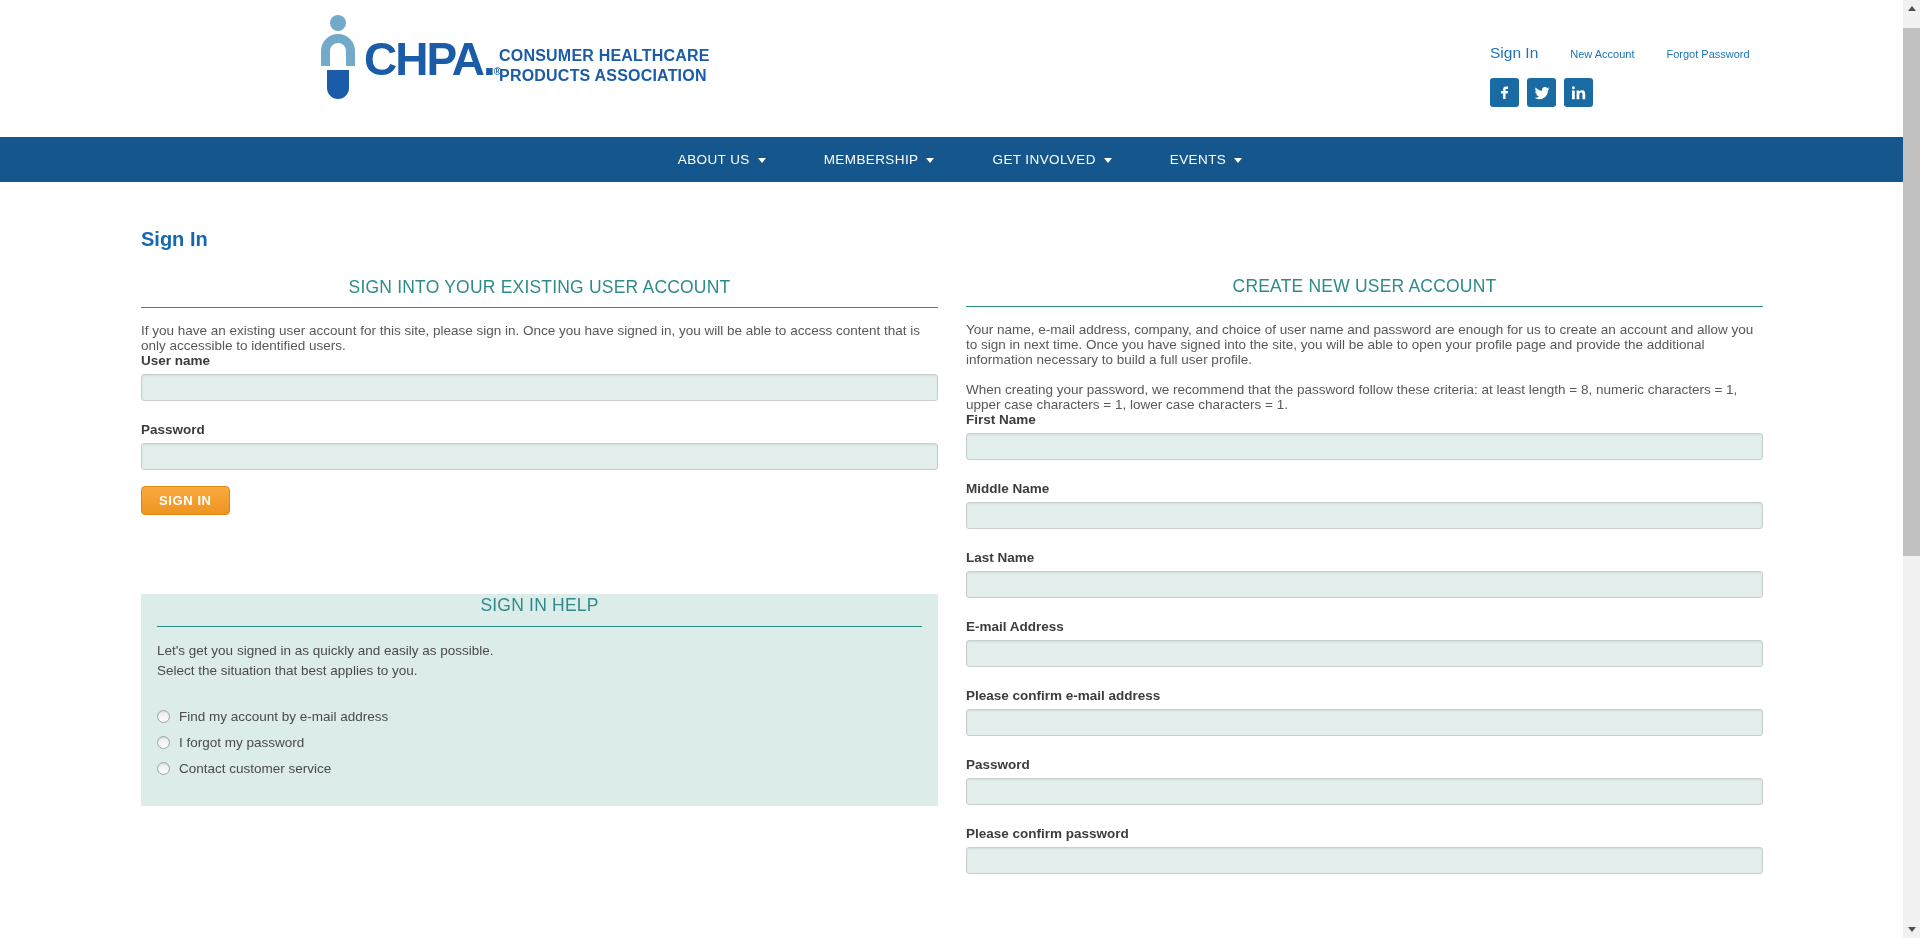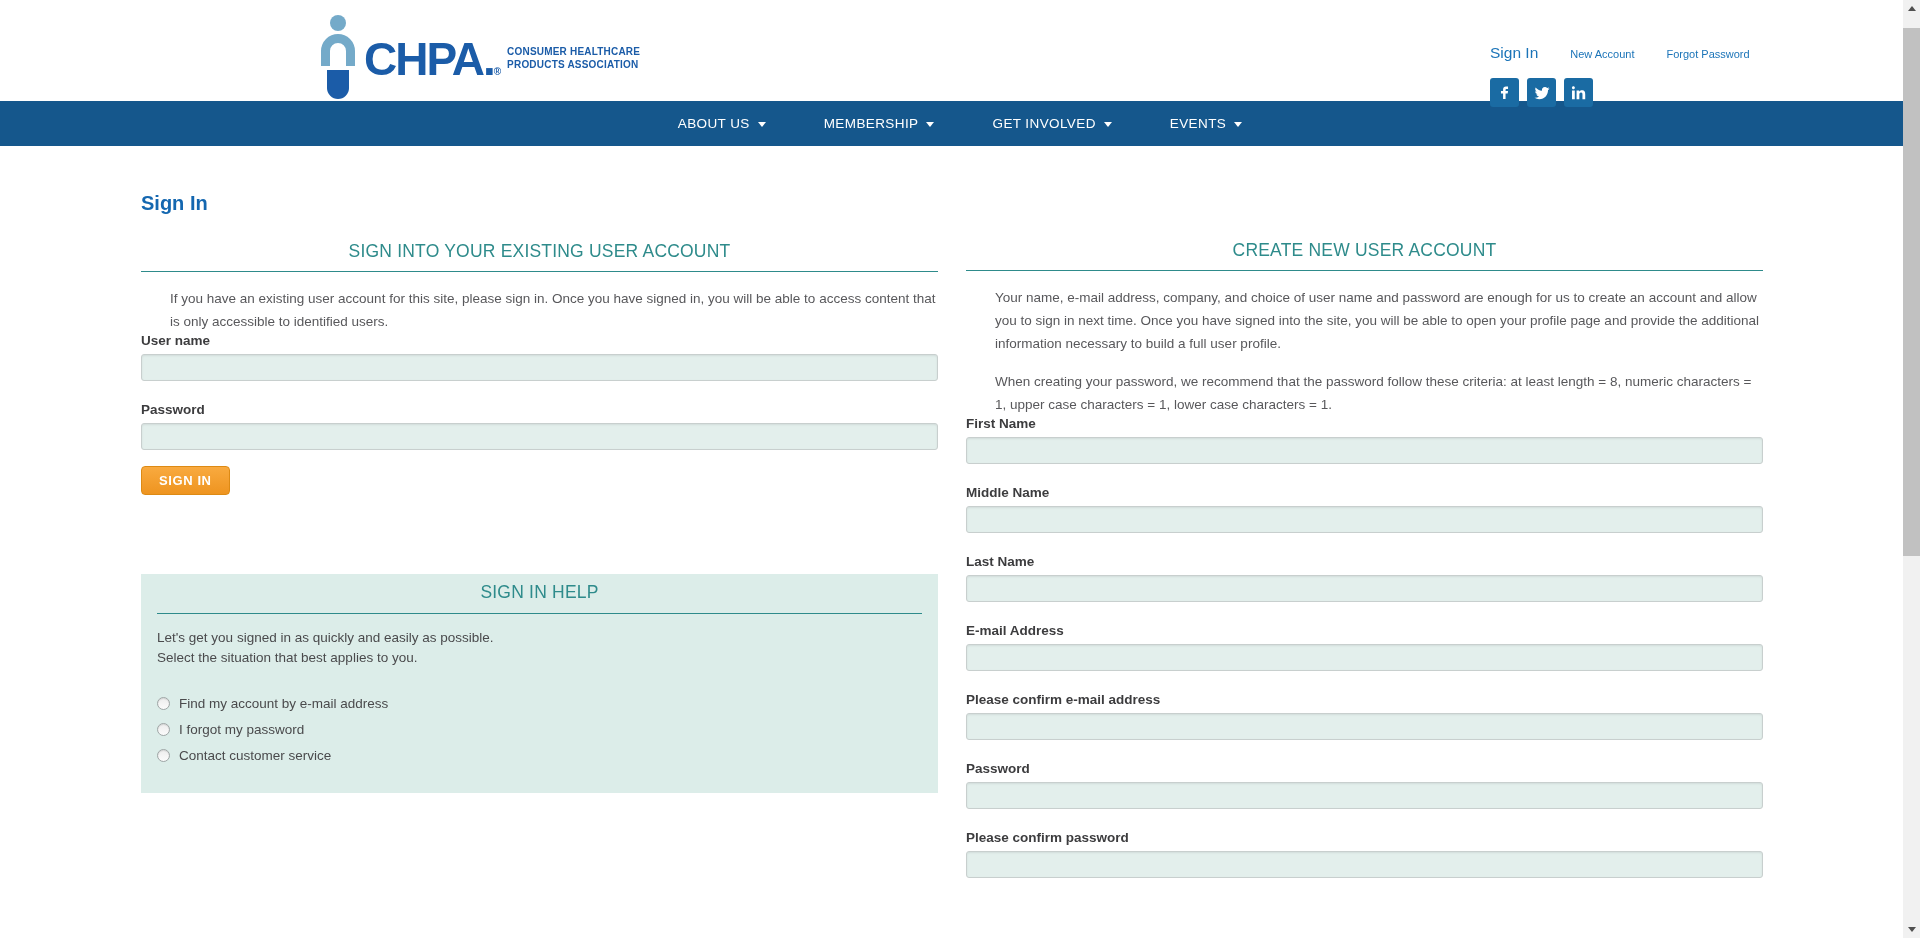--- a/index.html
+++ b/index.html
@@ -1,28 +1,28 @@
 <!DOCTYPE html>
 <html><head>
 <meta charset="utf-8">
 <style>
   * { margin: 0; padding: 0; box-sizing: border-box; }
   html, body { width: 1920px; height: 938px; overflow: hidden; background: #fff;
     font-family: "Liberation Sans", sans-serif; }
 
   
-  .header { position: relative; height: 101px; background: #fff; }
+  .header { position: relative; height: 137px; background: #fff; }
 
   .logo { position: absolute; left: 318px; top: 10px; display: flex; align-items: flex-start;
     text-decoration: none; cursor: pointer; }
   .logo-mark { width: 40px; height: 86px; margin-top: 4px; }
   .logo-word { font-size: 46px; font-weight: bold; color: #1B5CA8; letter-spacing: -2px;
     line-height: 1; margin: 26px 0 0 6px; }
   .logo-reg { font-size: 10px; font-weight: bold; color: #1B5CA8; vertical-align: baseline; }
-  .logo-tagline { margin: 36px 0 0 8px; color: #1B5CA8; font-weight: bold; font-size: 10px;
+  .logo-tagline { margin: 36px 0 0 0; color: #1B5CA8; font-weight: bold; font-size: 16px;
     line-height: 1.25; letter-spacing: 0.2px; }
 
   .header-right { position: absolute; top: 44px; right: 100px; width: 330px; }
   .header-links { display: flex; justify-content: flex-start; align-items: baseline; gap: 32px; }
   .hdr-link { color: #1B74B8; text-decoration: none; font-size: 11px; cursor: pointer; white-space: nowrap; }
   .hdr-link.primary { font-size: 15.5px; }
   .social-row { display: flex; gap: 8px; margin-top: 16px; }
   .social-icon { width: 29px; height: 29px; background: #1A6BA3; border-radius: 3px; color: #fff;
     display: flex; align-items: center; justify-content: center; cursor: pointer; }
   .social-icon svg { display: block; }
@@ -38,39 +38,39 @@
   
   .content { width: 1622px; margin-left: 141px; padding-top: 46px; display: flex; gap: 28px; }
   .col { width: 797px; }
 
   .page-title { color: #1467B0; font-size: 20px; font-weight: bold; margin-bottom: 26px; }
 
   .section-head { color: #2E8B8B; font-size: 17.5px; text-align: center; letter-spacing: 0.2px;
     padding-bottom: 9px; border-bottom: 1px solid #2E8B8B; }
   .col-right { padding-top: 48px; }
 
-  p.body-text { color: #58585B; font-size: 13.5px; line-height: 23px; margin-top: 15px; margin-left: 29px; }
+  p.body-text { color: #58585B; font-size: 13.5px; line-height: 15px; margin-top: 15px; }
   .para-gap { margin-top: 30px; }
 
   .form-group { }
   .form-group + .form-group { margin-top: 21px; }
   .form-label { display: block; color: #3C3C3E; font-size: 13.5px; font-weight: bold;
     margin-bottom: 6px; }
   .text-input { display: block; width: 100%; height: 27px; background: #E3EFEC;
     border: 1px solid #C8CFCE; border-radius: 3px; box-shadow: inset 0 1px 2px rgba(0,0,0,0.08);
     font-size: 13.5px; color: #333; padding: 0 8px; outline: none; }
   .extra-gap { margin-top: 40px; }
 
   .btn-signin { margin-top: 16px; height: 29px; padding: 0 17px;
     background: linear-gradient(#F9AA3F, #EE9420); border: 1px solid #DD8A14; border-radius: 4px;
     color: #fff; font-size: 13px; font-weight: bold; letter-spacing: 0.6px; cursor: pointer;
     font-family: "Liberation Sans", sans-serif; }
 
   
-  .help-box { margin-top: 79px; background: #DCEDE9; padding: 8px 16px 30px 16px; }
+  .help-box { margin-top: 79px; background: #DCEDE9; padding: 1px 16px 30px 16px; }
   .help-head { color: #2E8B8B; font-size: 17.5px; text-align: center; letter-spacing: 0.2px;
     padding-bottom: 10px; border-bottom: 1px solid #2E8B8B; }
   .help-text { color: #4A4A4C; font-size: 13.5px; line-height: 20px; margin-top: 14px; }
   .radio-list { margin-top: 28px; }
   .radio-row { display: flex; align-items: center; gap: 9px; margin-top: 11px; cursor: pointer; }
   .radio-circle { width: 13px; height: 13px; border-radius: 50%; border: 1px solid #9FA6A6;
     background: linear-gradient(#EDEDED, #FBFBFB); box-shadow: inset 0 1px 1px rgba(0,0,0,0.1);
     flex: 0 0 auto; }
   .radio-label { color: #4A4A4C; font-size: 13.5px; }
 

